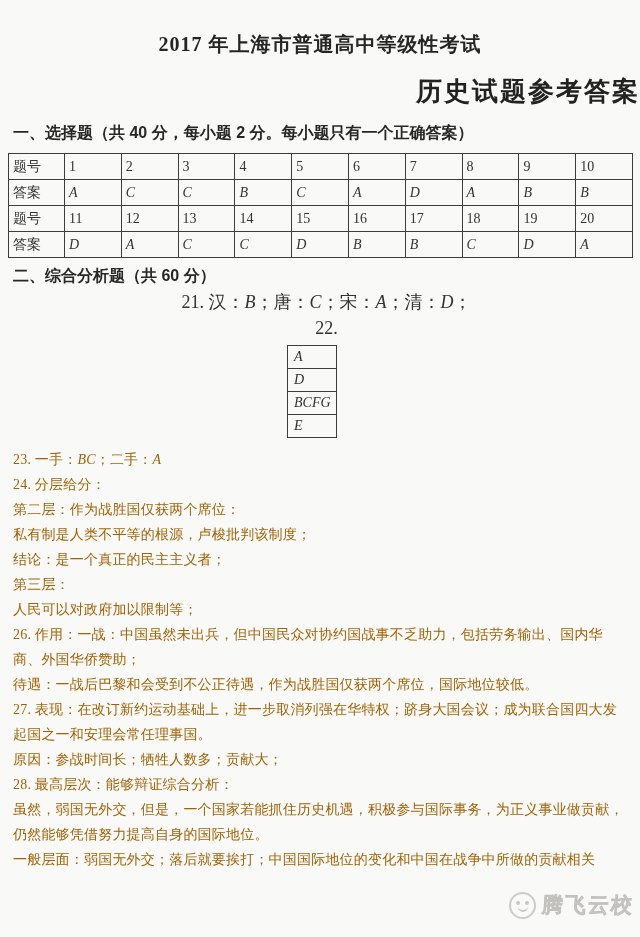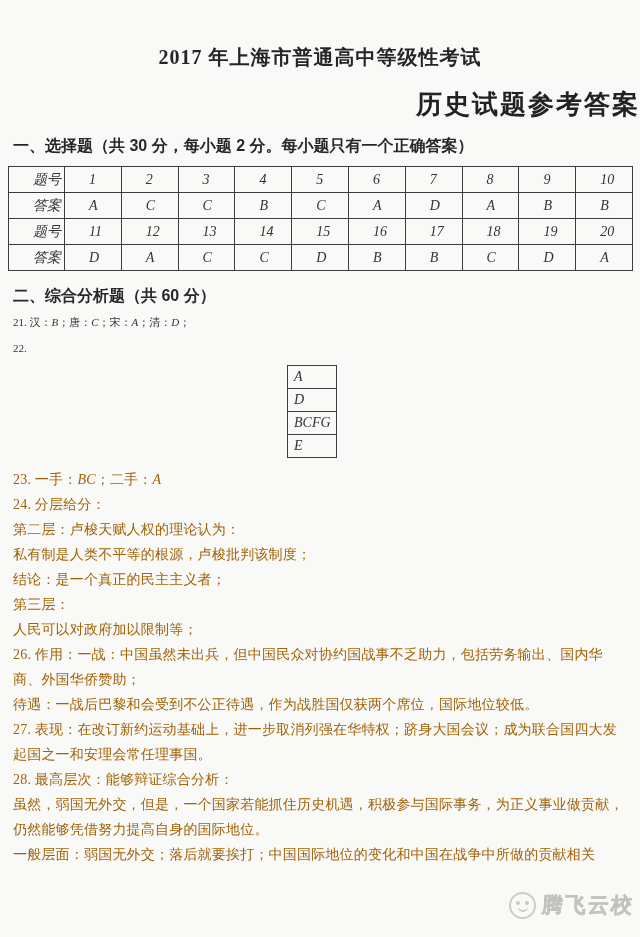--- a/index.html
+++ b/index.html
@@ -9,21 +9,21 @@
     width: 640px;
     height: 937px;
     margin: 0 auto;
     background: #f9f9f7;
     color: #2e2e2e;
     font-family: "Liberation Serif", "DejaVu Serif", serif;
     overflow: hidden;
   }
   .doc-title {
     margin: 0;
-    padding-top: 44px;
+    padding-top: 31px;
     text-align: center;
     font-size: 20px;
     line-height: 26px;
     font-weight: bold;
     letter-spacing: 1px;
     color: #252525;
   }
   .doc-subtitle {
     margin: 18px 0 0 0;
     text-align: right;
@@ -45,36 +45,36 @@
   table.answers {
     margin: 11px 0 0 8px;
     width: 625px;
     table-layout: fixed;
     border-collapse: collapse;
     font-size: 14px;
   }
   table.answers td {
     border: 1px solid #3d3d3d;
     height: 26px;
-    padding: 0 0 0 24px;
+    padding: 0 0 0 4px;
     vertical-align: middle;
     color: #333;
-    font-style: italic;
   }
   table.answers col.hdr { width: 56px; }
   td.ans, .italic-ans, table.q22 td {
     font-style: italic;
     font-family: "Liberation Serif", "DejaVu Serif", serif;
   }
-  .sec2 { margin-top: 15px; }
+  .sec2 { margin-top: 8px; }
   .q-line {
     margin: 9px 0 0 13px;
-    font-size: 11px;
+    font-size: 18px;
     line-height: 17px;
     color: #333;
+    text-align: center;
   }
   table.q22 {
     margin: 8px 0 0 287px;
     width: 50px;
     table-layout: fixed;
     border-collapse: collapse;
     font-size: 14px;
   }
   table.q22 td {
     border: 1px solid #3d3d3d;
@@ -140,21 +140,21 @@
   }
 </style>
 </head>
 <body>
 
 <div class="page">
 
   <h1 class="doc-title">2017 年上海市普通高中等级性考试</h1>
   <h2 class="doc-subtitle">历史试题参考答案</h2>
 
-  <div class="sec-heading">一、选择题（共 30 分，每小题 2 分。每小题只有一个正确答案）</div>
+  <div class="sec-heading">一、选择题（共 40 分，每小题 2 分。每小题只有一个正确答案）</div>
 
   <table class="answers">
     <colgroup>
       <col class="hdr">
       <col>
         <col>
         <col>
         <col>
         <col>
         <col>
@@ -238,28 +238,29 @@
         </tr>
       <tr>
           <td>E</td>
         </tr>
     </tbody>
   </table>
 
   <div class="body-text">
     <p><span>23. 一手：</span><span class="italic-ans">BC</span><span>；二手：</span><span class="italic-ans">A</span></p>
     <p>24. 分层给分：</p>
-    <p>第二层：卢梭天赋人权的理论认为：</p>
+    <p>第二层：作为战胜国仅获两个席位：</p>
     <p>私有制是人类不平等的根源，卢梭批判该制度；</p>
     <p>结论：是一个真正的民主主义者；</p>
     <p>第三层：</p>
     <p>人民可以对政府加以限制等；</p>
     <p>26. 作用：一战：中国虽然未出兵，但中国民众对协约国战事不乏助力，包括劳务输出、国内华商、外国华侨赞助；</p>
     <p>待遇：一战后巴黎和会受到不公正待遇，作为战胜国仅获两个席位，国际地位较低。</p>
     <p>27. 表现：在改订新约运动基础上，进一步取消列强在华特权；跻身大国会议；成为联合国四大发起国之一和安理会常任理事国。</p>
+    <p>原因：参战时间长；牺牲人数多；贡献大；</p>
     <p>28. 最高层次：能够辩证综合分析：</p>
     <p>虽然，弱国无外交，但是，一个国家若能抓住历史机遇，积极参与国际事务，为正义事业做贡献，仍然能够凭借努力提高自身的国际地位。</p>
     <p>一般层面：弱国无外交；落后就要挨打；中国国际地位的变化和中国在战争中所做的贡献相关</p>
   </div>
 
   <div class="watermark">
     <span class="wm-logo"></span>
     <span class="wm-text">腾飞云校</span>
   </div>
 

